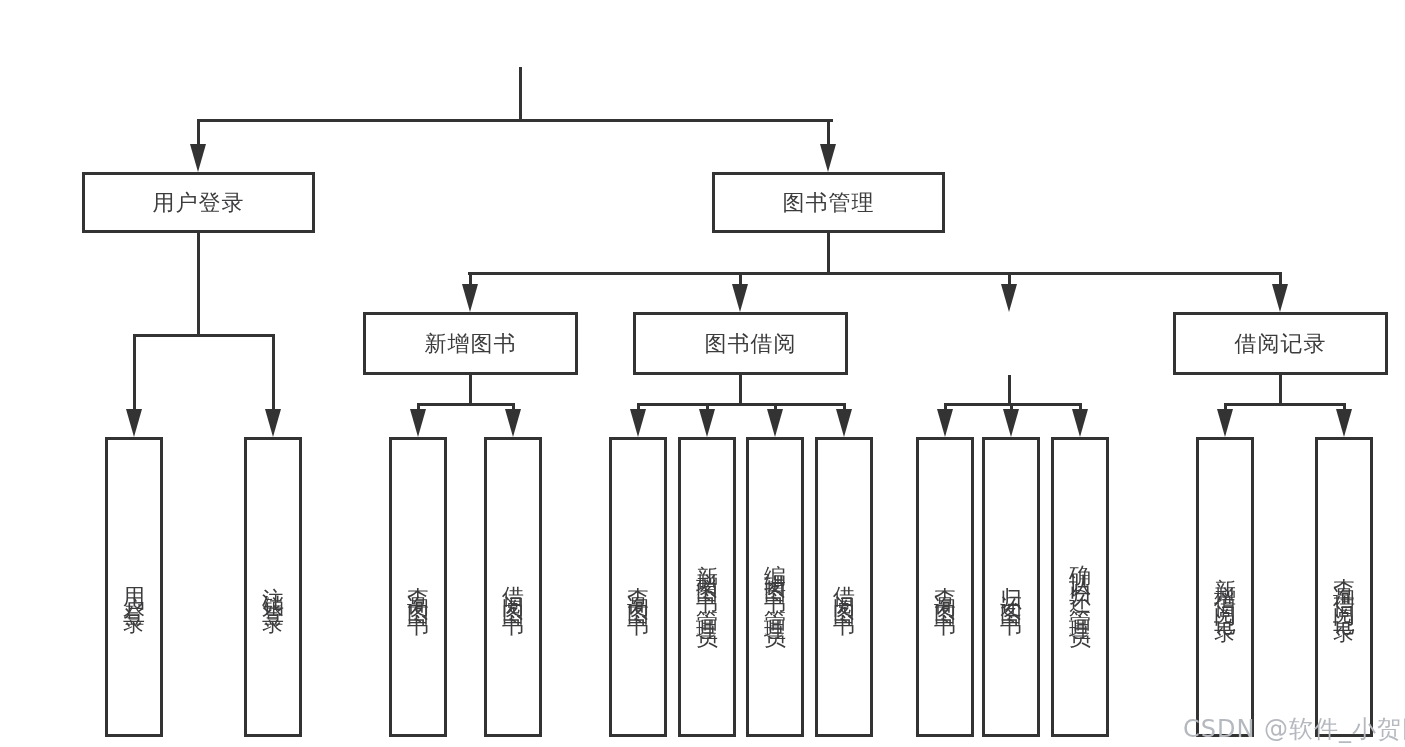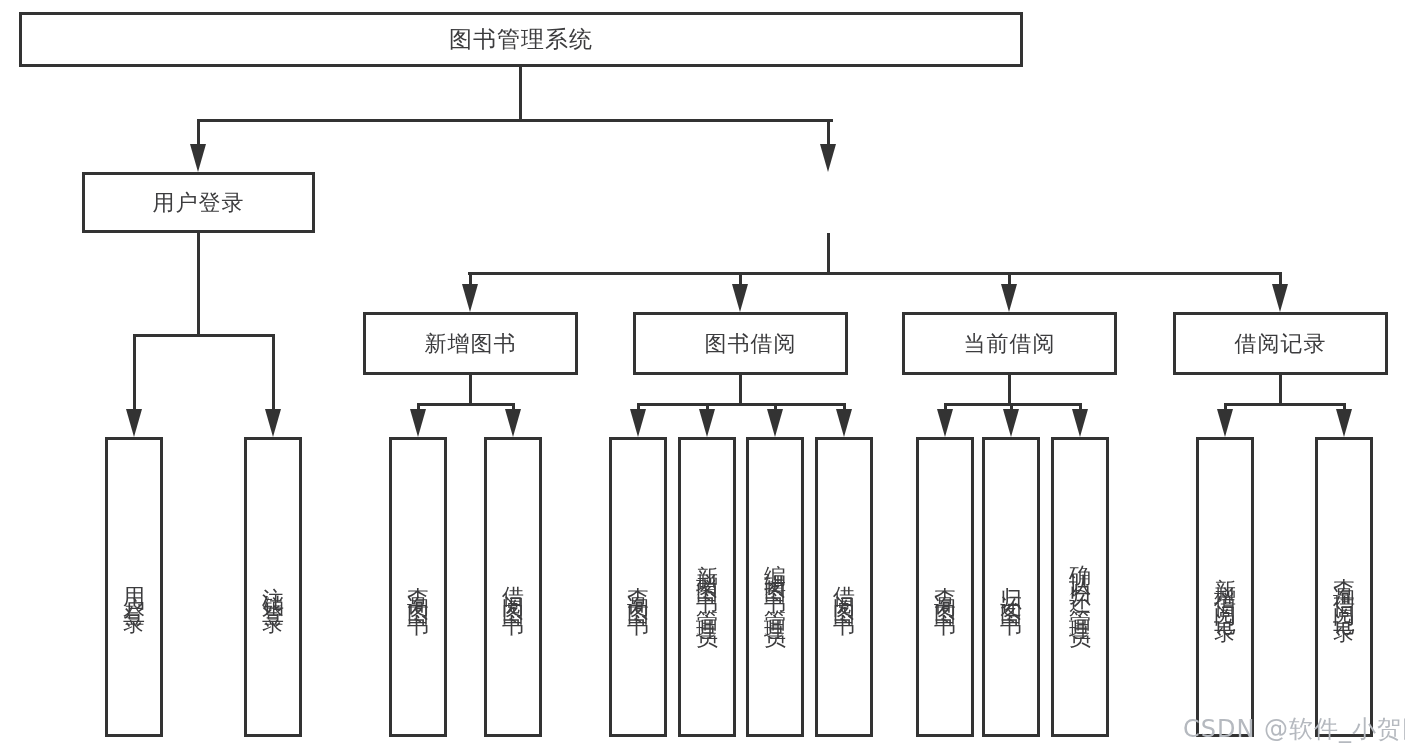--- a/index.html
+++ b/index.html
@@ -47,33 +47,33 @@
     letter-spacing: 1px;
     z-index: 5;
     white-space: nowrap;
   }
 </style>
 </head>
 <body>
 
 <div class="canvas">
 
-  <div class="box hbox root" style="left:19px; top:12px; width:1004px; height:55px;">
-    <span>图书管理系统</span>
-  </div>
 
   <div class="vline" style="left:519px; top:67px; height:55px;"></div>
   <div class="hline" style="left:197px; top:119px; width:636px;"></div>
   <div class="vline" style="left:197px; top:119px; height:27px;"></div>
   <div class="arrow" style="left:190px; top:144px;"></div>
   <div class="vline" style="left:827px; top:119px; height:27px;"></div>
   <div class="arrow" style="left:820px; top:144px;"></div>
 
   <div class="box hbox" style="left:82px; top:172px; width:233px; height:61px;">
     <span>用户登录</span>
+  </div>
+  <div class="box hbox" style="left:712px; top:172px; width:233px; height:61px;">
+    <span>图书管理</span>
   </div>
 
   <div class="vline" style="left:197px; top:233px; height:104px;"></div>
   <div class="hline" style="left:133px; top:334px; width:142px;"></div>
   <div class="vline" style="left:133px; top:334px; height:77px;"></div>
   <div class="arrow" style="left:126px; top:409px;"></div>
   <div class="vline" style="left:272px; top:334px; height:77px;"></div>
   <div class="arrow" style="left:265px; top:409px;"></div>
 
   <div class="vline" style="left:827px; top:233px; height:42px;"></div>
@@ -85,23 +85,20 @@
   <div class="vline" style="left:1008px; top:272px; height:14px;"></div>
   <div class="arrow" style="left:1001px; top:284px;"></div>
   <div class="vline" style="left:1279px; top:272px; height:14px;"></div>
   <div class="arrow" style="left:1272px; top:284px;"></div>
 
   <div class="box hbox" style="left:363px; top:312px; width:215px; height:63px;">
     <span>新增图书</span>
   </div>
   <div class="box hbox" style="left:633px; top:312px; width:215px; height:63px;padding-left:20px;">
     <span>图书借阅</span>
-  </div>
-  <div class="box hbox" style="left:902px; top:312px; width:215px; height:63px;">
-    <span>当前借阅</span>
   </div>
   <div class="box hbox" style="left:1173px; top:312px; width:215px; height:63px;">
     <span>借阅记录</span>
   </div>
 
   <div class="vline" style="left:469px; top:375px; height:31px;"></div>
   <div class="hline" style="left:417px; top:403px; width:98px;"></div>
   <div class="vline" style="left:417px; top:403px; height:9px;"></div>
   <div class="arrow" style="left:410px; top:409px;"></div>
   <div class="vline" style="left:512px; top:403px; height:9px;"></div>

